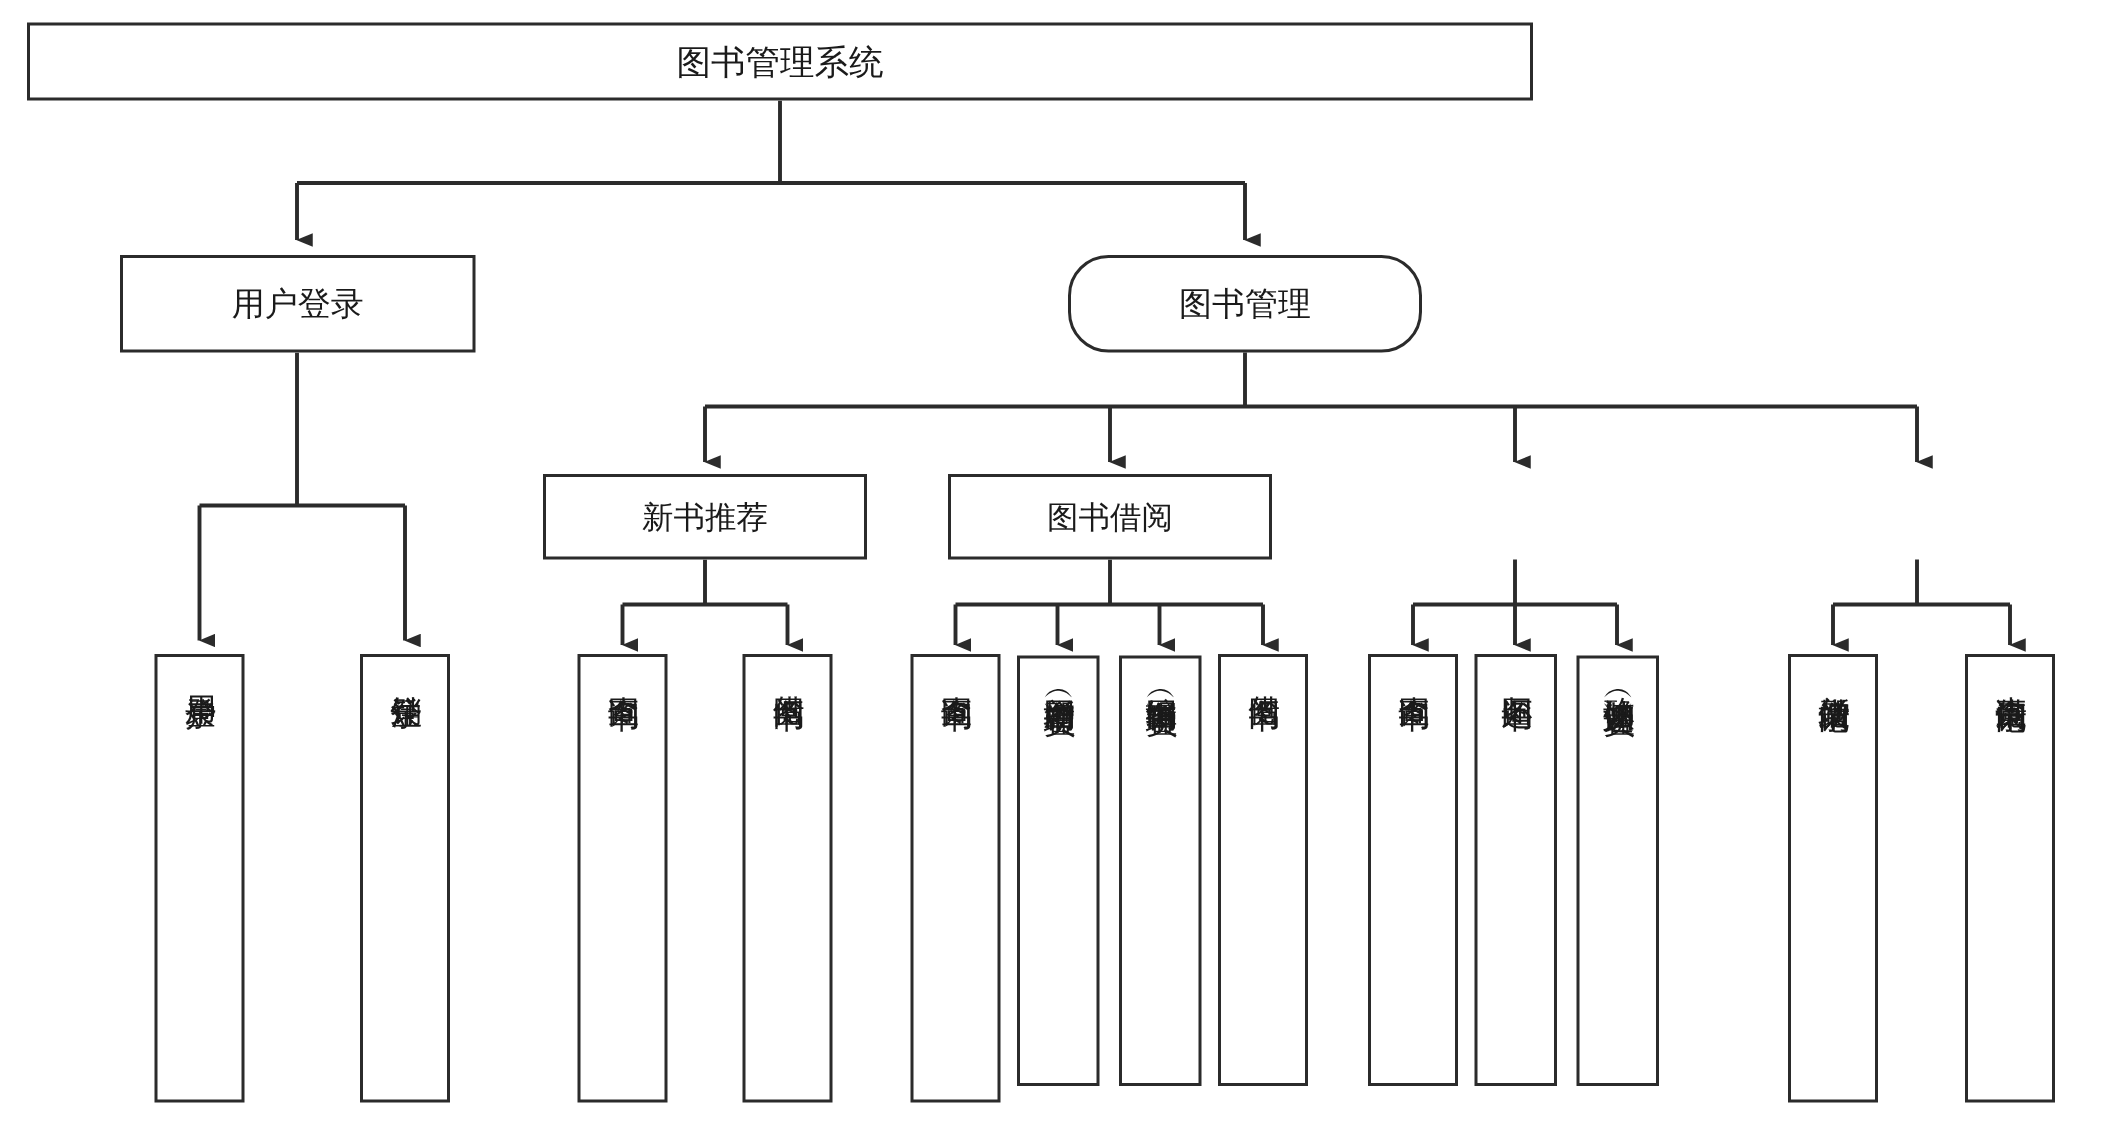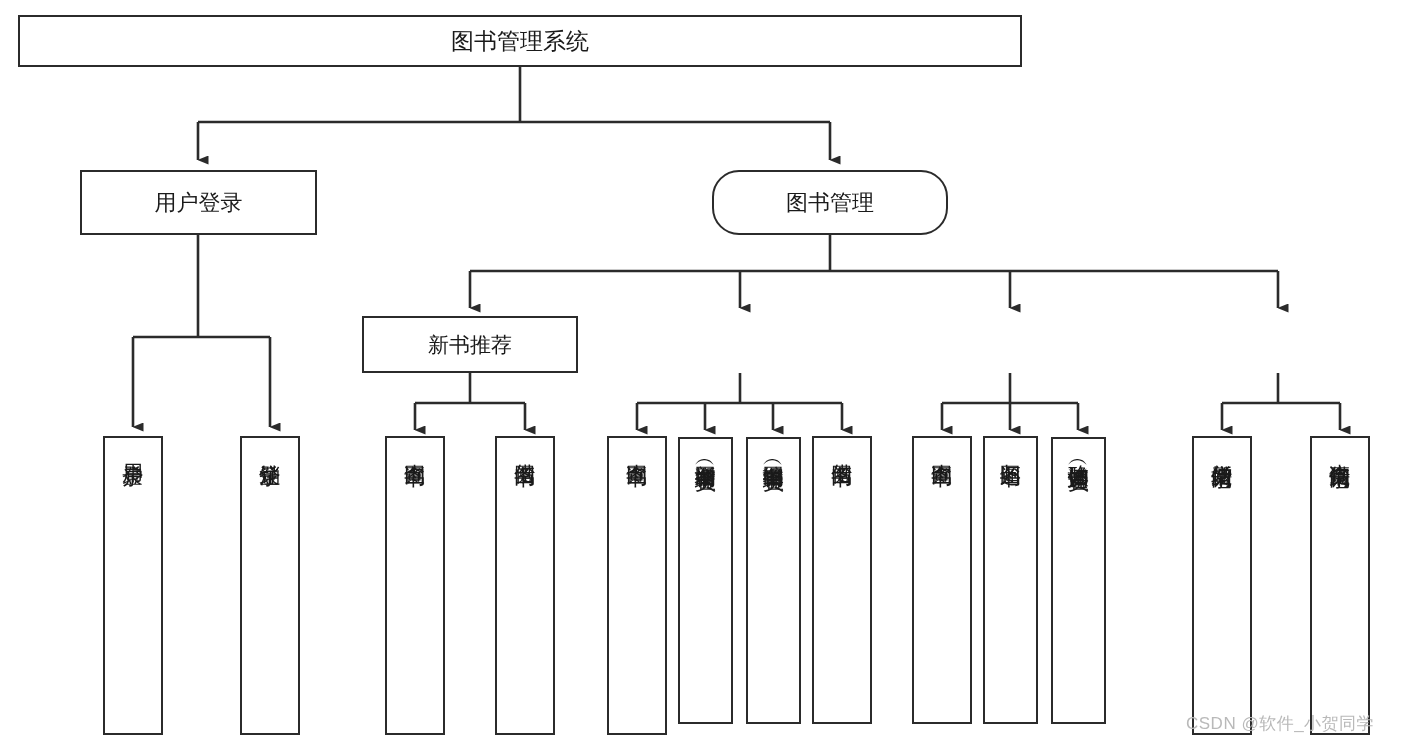--- a/index.html
+++ b/index.html
@@ -79,20 +79,21 @@
       <path d="M1340,403 L1340,430" marker-end="url(#ah)"></path>
     </g>
   </svg>
 
   <div class="node root" style="left:18px;top:15px;width:1004px;height:52px;">图书管理系统</div>
 
   <div class="node lvl2" style="left:80px;top:170px;width:237px;height:65px;">用户登录</div>
   <div class="node lvl2" style="left:712px;top:170px;width:236px;height:65px;border-radius:27px;">图书管理</div>
 
   <div class="node lvl3" style="left:362px;top:316px;width:216px;height:57px;">新书推荐</div>
+  <div class="node lvl3" style="left:632px;top:316px;width:216px;height:57px;">图书借阅</div>
 
   <div class="leaf" style="left:103px;top:436px;width:60px;height:299px;">
     <span class="vtext">用户登录</span>
   </div>
   <div class="leaf" style="left:240px;top:436px;width:60px;height:299px;">
     <span class="vtext">注销登录</span>
   </div>
 
   <div class="leaf" style="left:385px;top:436px;width:60px;height:299px;">
     <span class="vtext">查询图书</span>
@@ -124,15 +125,14 @@
     <span class="vtext">确认归还（管理员）</span>
   </div>
 
   <div class="leaf" style="left:1192px;top:436px;width:60px;height:299px;">
     <span class="vtext">新增借阅记录</span>
   </div>
   <div class="leaf" style="left:1310px;top:436px;width:60px;height:299px;">
     <span class="vtext">查询借阅记录</span>
   </div>
 
-  <div class="watermark">CSDN @软件_小贺同学</div>
 
 </div>
 
 </body></html>

